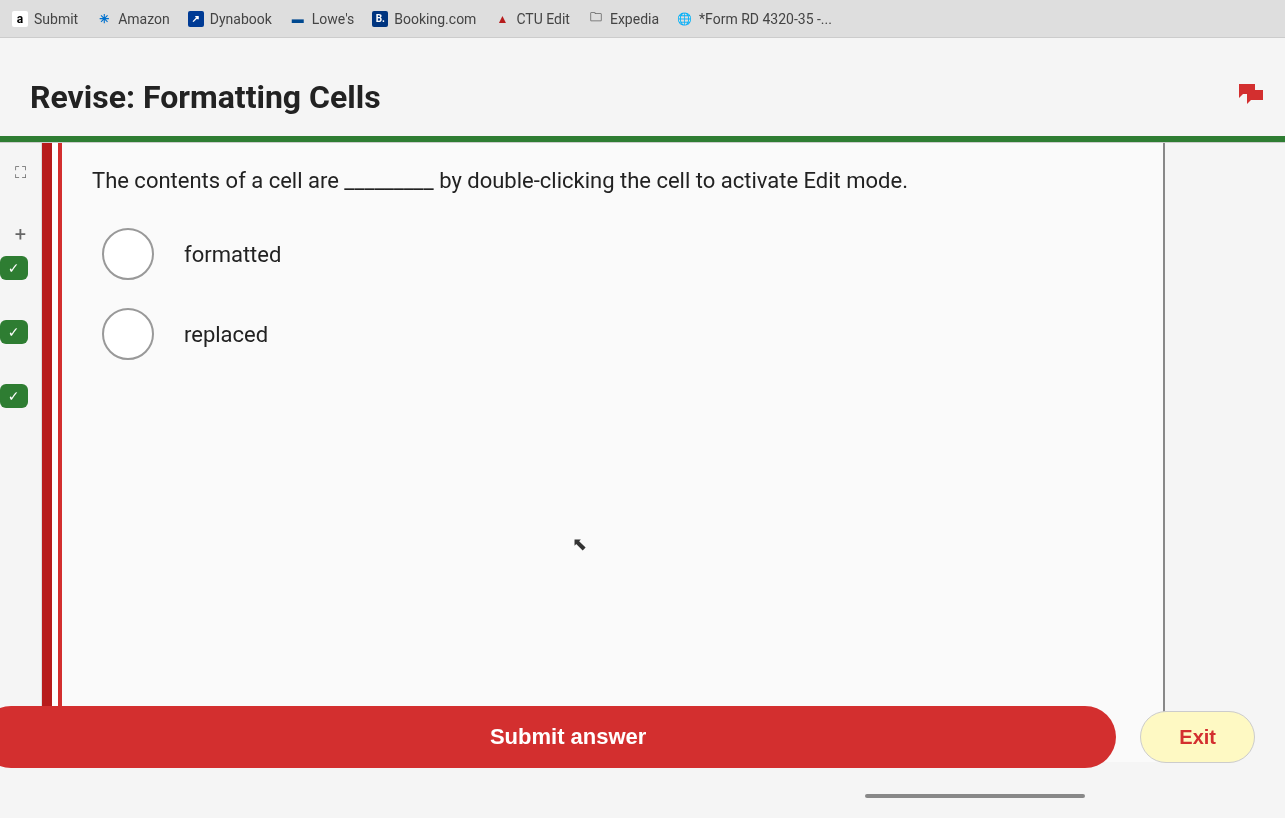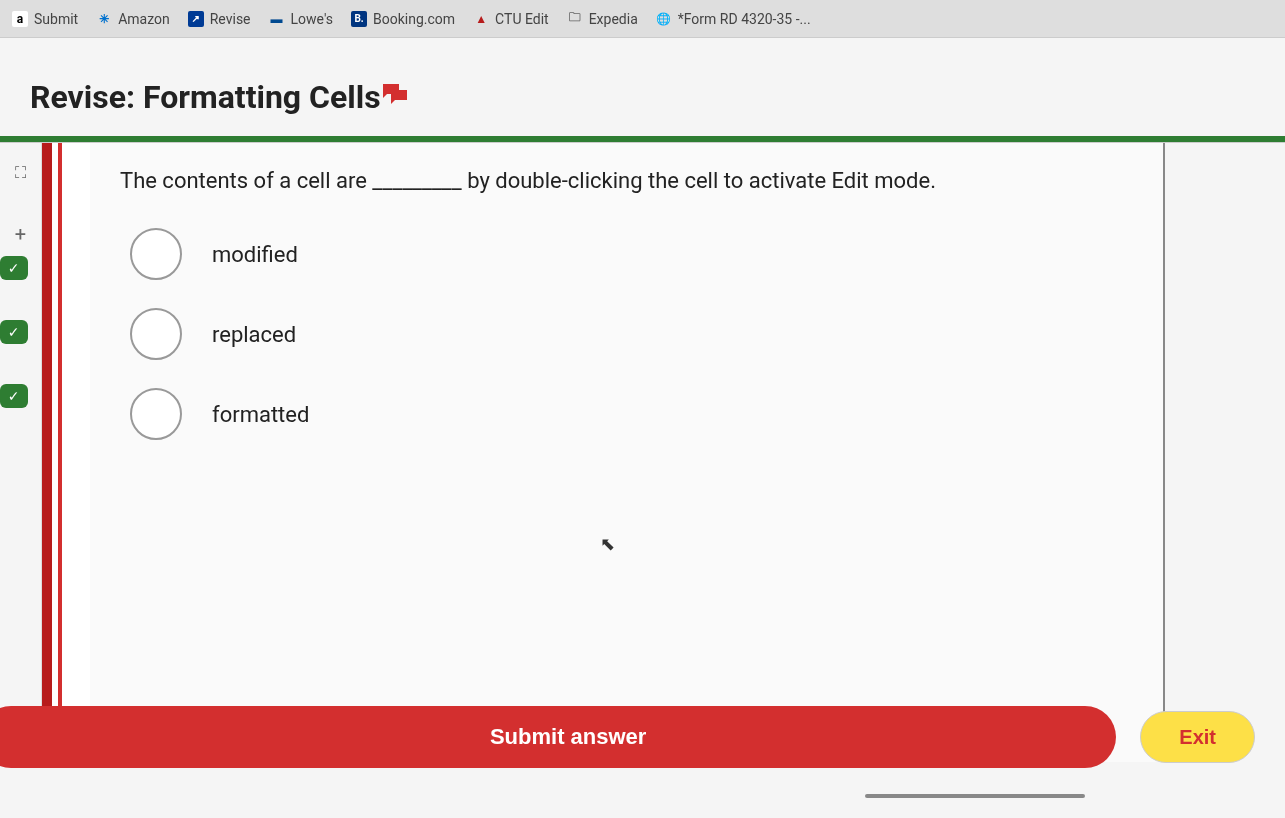--- a/index.html
+++ b/index.html
@@ -53,20 +53,21 @@
 
     .page-content {
       background: #f5f5f5;
       height: calc(100% - 38px);
       position: relative;
       padding-top: 20px;
     }
     .page-header {
       padding: 20px 20px 20px 30px;
       display: flex;
+      justify-content: space-between;
       align-items: center;
     }
     .page-title {
       font-size: 32px;
       font-weight: bold;
       color: #222;
     }
     .chat-icon {
       color: #d32f2f;
       font-size: 24px;
@@ -126,21 +127,20 @@
       background: #d32f2f;
       height: 100%;
       margin-left: 6px;
     }
     .question-panel {
       flex: 1;
       padding: 20px 30px;
       background: #fafafa;
       border-right: 2px solid #888;
       position: relative;
-      margin-left: 28px;
     }
     .question-text {
       font-size: 22px;
       color: #222;
       line-height: 1.6;
       margin-bottom: 30px;
     }
     .options {
       display: flex;
       flex-direction: column;
@@ -181,21 +181,21 @@
       border: none;
       border-radius: 40px;
       height: 62px;
       font-size: 22px;
       font-weight: 600;
       cursor: pointer;
       margin-left: -20px;
       padding-left: 40px;
     }
     .exit-btn {
-      background: #fde047;
+      background: #fef9c3;
       color: #d32f2f;
       border: 1px solid #ccc;
       border-radius: 30px;
       height: 52px;
       padding: 0 38px;
       font-size: 20px;
       font-weight: 600;
       cursor: pointer;
     }
     .right-margin {
@@ -229,21 +229,21 @@
     <div class="bookmark">
       <span class="bookmark-icon icon-amazon">a</span>
       <span>Submit</span>
     </div>
     <div class="bookmark">
       <span class="bookmark-icon icon-walmart">✳</span>
       <span>Amazon</span>
     </div>
     <div class="bookmark">
       <span class="bookmark-icon icon-expedia">↗</span>
-      <span>Revise</span>
+      <span>Dynabook</span>
     </div>
     <div class="bookmark">
       <span class="bookmark-icon icon-lowes">▬</span>
       <span>Lowe's</span>
     </div>
     <div class="bookmark">
       <span class="bookmark-icon icon-booking">B.</span>
       <span>Booking.com</span>
     </div>
     <div class="bookmark">
@@ -282,30 +282,26 @@
       </div>
       <div class="red-bar"></div>
       <div class="thin-red-bar"></div>
 
       <div class="question-panel">
         <div class="question-text">The contents of a cell are _________ by double-clicking the cell to activate Edit mode.</div>
 
         <div class="options">
           <div class="option">
             <div class="radio-circle"></div>
-            <span class="option-label">modified</span>
+            <span class="option-label">formatted</span>
           </div>
           <div class="option">
             <div class="radio-circle"></div>
             <span class="option-label">replaced</span>
           </div>
-          <div class="option">
-            <div class="radio-circle"></div>
-            <span class="option-label">formatted</span>
-          </div>
         </div>
 
         <div class="cursor">⬉</div>
       </div>
 
       <div class="right-margin"></div>
     </div>
 
     <div class="bottom-bar">
       <button class="submit-btn">Submit answer</button>

